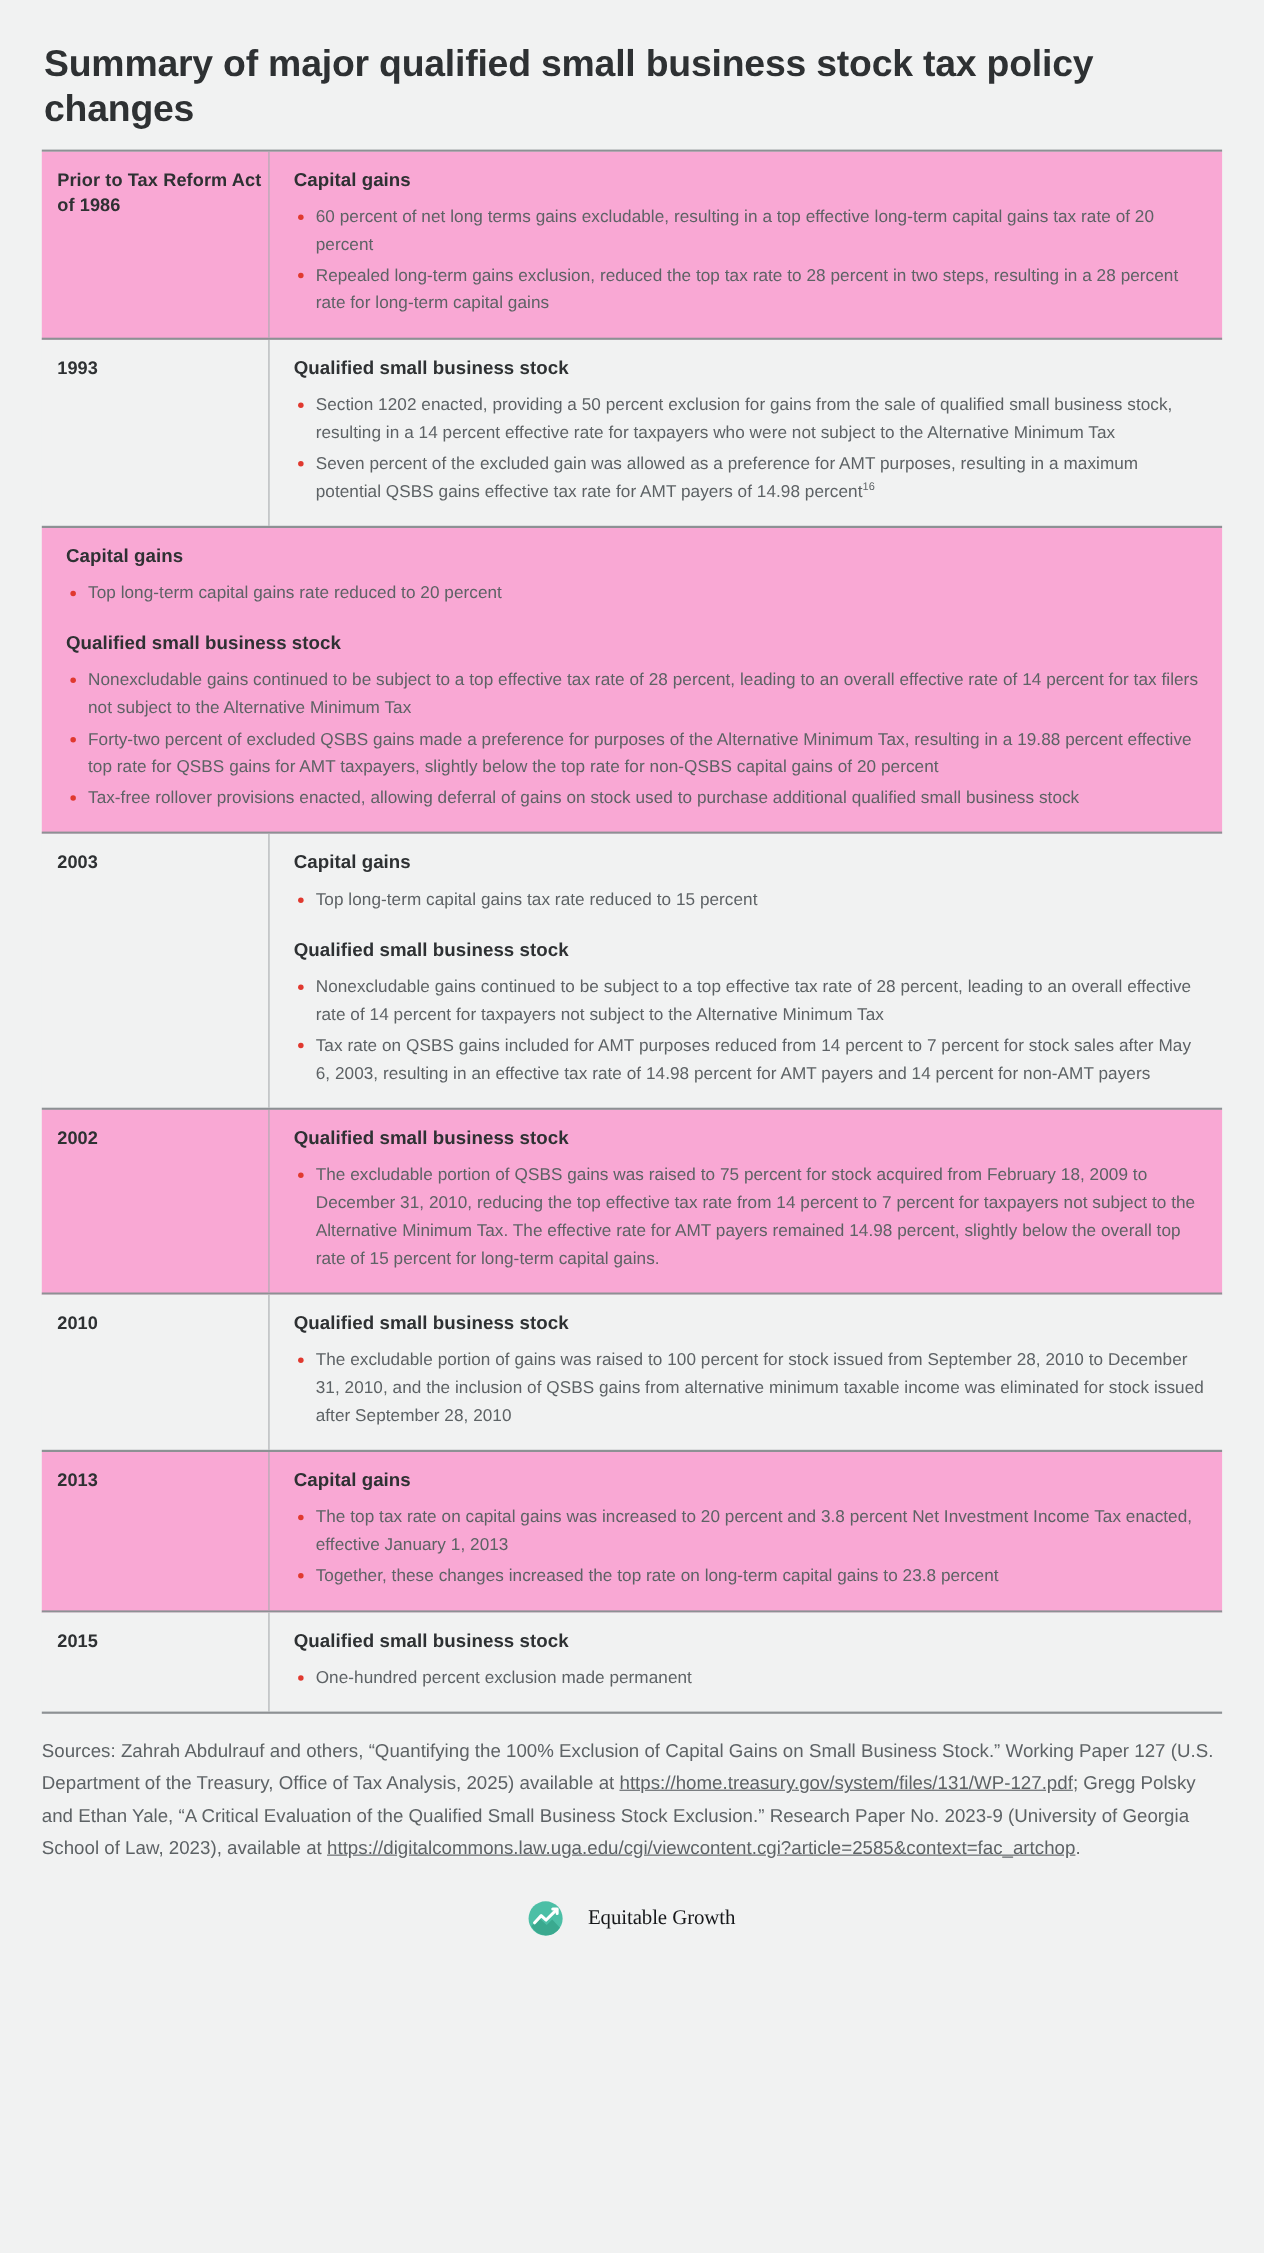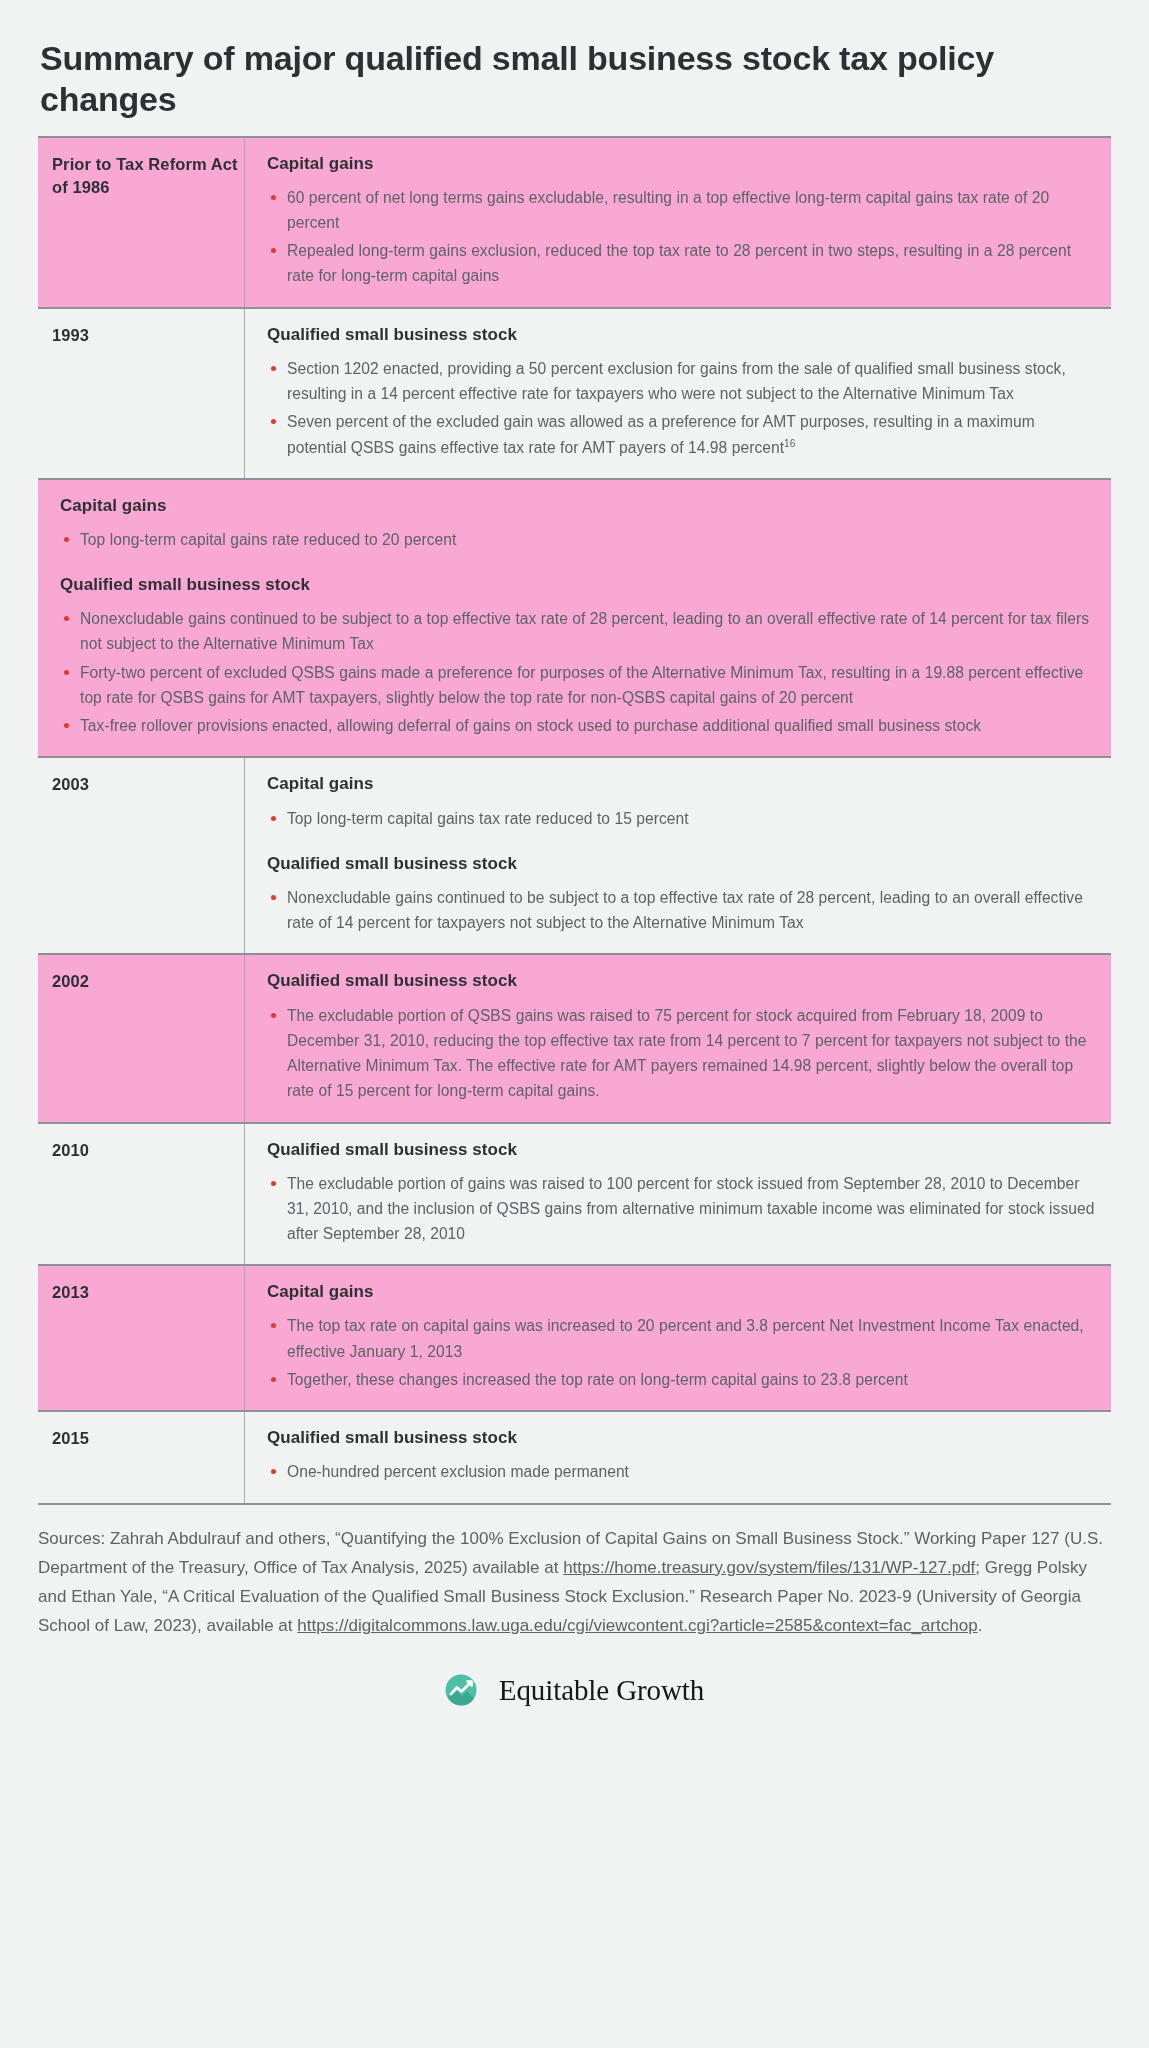--- a/index.html
+++ b/index.html
@@ -107,21 +107,21 @@
     width: 1073px;
     display: flex;
     justify-content: center;
     align-items: center;
     margin-top: 34px;
     padding-bottom: 28px;
   }
   .logo-mark { width: 32px; height: 32px; display:block; }
   .logo-text {
     font-family: "Liberation Serif", "DejaVu Serif", serif;
-    font-size: 29px;
+    font-size: 19px;
     color: #16181a;
     margin-left: 22px;
     letter-spacing: -0.1px;
     line-height: 1;
   }
 </style>
 </head>
 <body>
 
 <div class="page">
@@ -177,20 +177,21 @@
           <div class="sec">
             <div class="sec-head">Capital gains</div>
             <ul class="bullets">
               <li><span>Top long-term capital gains tax rate reduced to 15 percent</span></li>
             </ul>
           </div>
           <div class="sec">
             <div class="sec-head">Qualified small business stock</div>
             <ul class="bullets">
               <li><span>Nonexcludable gains continued to be subject to a top effective tax rate of 28 percent, leading to an overall effective rate of 14 percent for taxpayers not subject to the Alternative Minimum Tax</span></li>
+              <li><span>Tax rate on QSBS gains included for AMT purposes reduced from 14 percent to 7 percent for stock sales after May 6, 2003, resulting in an effective tax rate of 14.98 percent for AMT payers and 14 percent for non-AMT payers</span></li>
             </ul>
           </div>
         </div>
       </div>
       <div class="row">
         <div class="cell-year">2002</div>
         <div class="cell-body">
           <div class="sec">
             <div class="sec-head">Qualified small business stock</div>
             <ul class="bullets">

